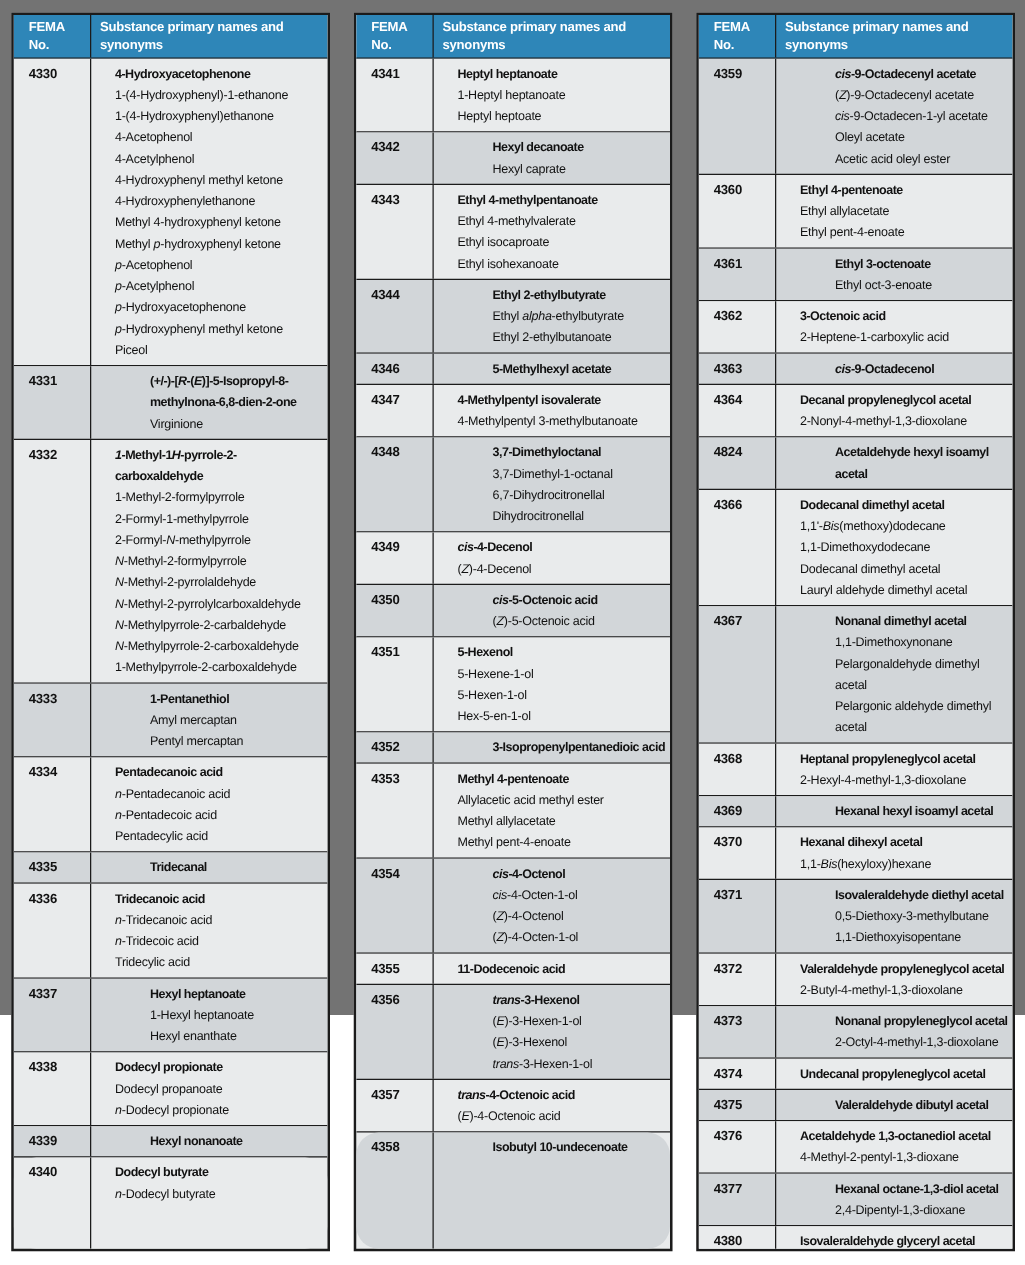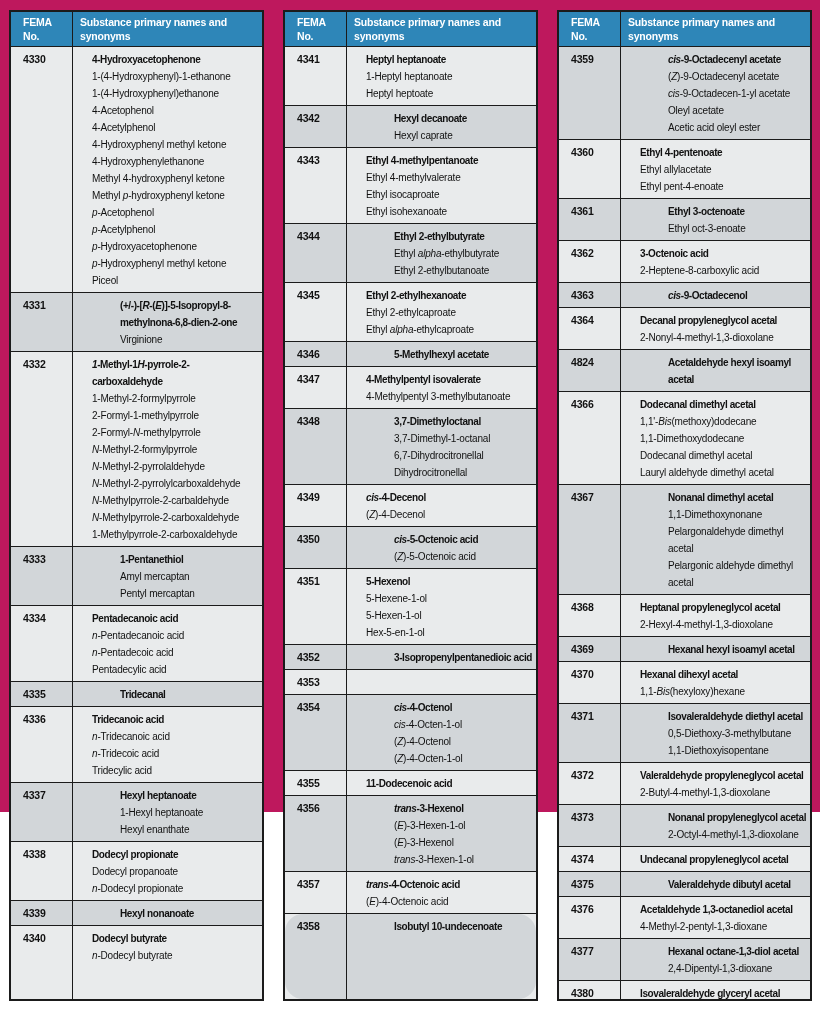--- a/index.html
+++ b/index.html
@@ -9,21 +9,21 @@
     width: 820px;
     height: 1012px;
     font-family: "Liberation Sans", sans-serif;
     color: var(--text, #111);
   }
   .page {
     box-sizing: border-box;
     width: 820px;
     height: 812px;
     padding: 10px 6px 11px 9px;
-    background: #be185d;
+    background: #737373;
   }
   .tables-row {
     display: flex;
     gap: 19px;
     height: 991px;
   }
   .ftable {
     box-sizing: border-box;
     width: 255px;
     height: 991px;
@@ -250,28 +250,20 @@
             </div>
           </div>
           <div class="row dark">
             <div class="cell cell-no">4344</div>
             <div class="cell cell-names">
               <div class="line primary">Ethyl 2-ethylbutyrate</div>
               <div class="line synonym">Ethyl <i>alpha</i>-ethylbutyrate</div>
               <div class="line synonym">Ethyl 2-ethylbutanoate</div>
             </div>
           </div>
-          <div class="row light">
-            <div class="cell cell-no">4345</div>
-            <div class="cell cell-names">
-              <div class="line primary">Ethyl 2-ethylhexanoate</div>
-              <div class="line synonym">Ethyl 2-ethylcaproate</div>
-              <div class="line synonym">Ethyl <i>alpha</i>-ethylcaproate</div>
-            </div>
-          </div>
           <div class="row dark">
             <div class="cell cell-no">4346</div>
             <div class="cell cell-names">
               <div class="line primary">5-Methylhexyl acetate</div>
             </div>
           </div>
           <div class="row light">
             <div class="cell cell-no">4347</div>
             <div class="cell cell-names">
               <div class="line primary">4-Methylpentyl isovalerate</div>
@@ -311,20 +303,26 @@
             </div>
           </div>
           <div class="row dark">
             <div class="cell cell-no">4352</div>
             <div class="cell cell-names">
               <div class="line primary">3-Isopropenylpentanedioic acid</div>
             </div>
           </div>
           <div class="row light">
             <div class="cell cell-no">4353</div>
+            <div class="cell cell-names">
+              <div class="line primary">Methyl 4-pentenoate</div>
+              <div class="line synonym">Allylacetic acid methyl ester</div>
+              <div class="line synonym">Methyl allylacetate</div>
+              <div class="line synonym">Methyl pent-4-enoate</div>
+            </div>
           </div>
           <div class="row dark">
             <div class="cell cell-no">4354</div>
             <div class="cell cell-names">
               <div class="line primary"><i>cis</i>-4-Octenol</div>
               <div class="line synonym"><i>cis</i>-4-Octen-1-ol</div>
               <div class="line synonym">(<i>Z</i>)-4-Octenol</div>
               <div class="line synonym">(<i>Z</i>)-4-Octen-1-ol</div>
             </div>
           </div>
@@ -387,21 +385,21 @@
             <div class="cell cell-no">4361</div>
             <div class="cell cell-names">
               <div class="line primary">Ethyl 3-octenoate</div>
               <div class="line synonym">Ethyl oct-3-enoate</div>
             </div>
           </div>
           <div class="row light">
             <div class="cell cell-no">4362</div>
             <div class="cell cell-names">
               <div class="line primary">3-Octenoic acid</div>
-              <div class="line synonym">2-Heptene-8-carboxylic acid</div>
+              <div class="line synonym">2-Heptene-1-carboxylic acid</div>
             </div>
           </div>
           <div class="row dark">
             <div class="cell cell-no">4363</div>
             <div class="cell cell-names">
               <div class="line primary"><i>cis</i>-9-Octadecenol</div>
             </div>
           </div>
           <div class="row light">
             <div class="cell cell-no">4364</div>

